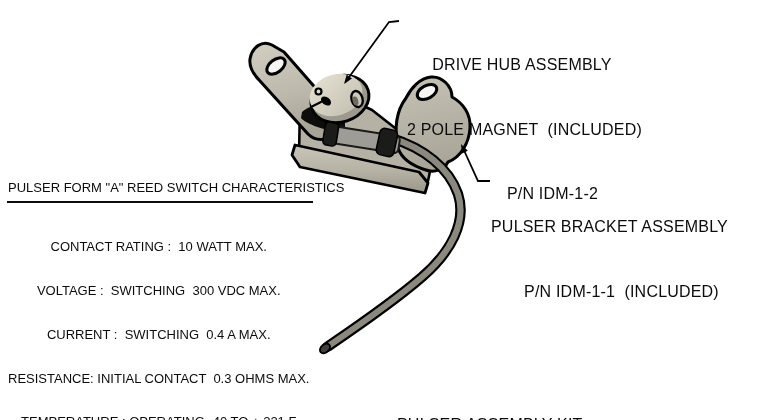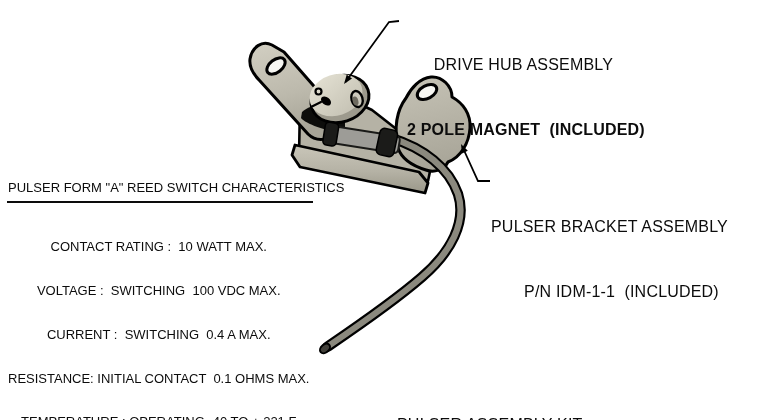--- a/index.html
+++ b/index.html
@@ -15,21 +15,21 @@
     position:absolute;
     font-size:16px;
     line-height:21.5px;
     white-space:pre;
     letter-spacing:0.2px;
     text-align:center;
   }
   .callout .ln{display:block;}
   
   .drive-hub-label{left:402px;top:11px;}
-  .drive-hub-label .l2{margin-left:5px;font-weight:bold;}
+  .drive-hub-label .l2{margin-left:5px;}
   .drive-hub-label .l3{margin-left:61px;}
   .bracket-label{left:491px;top:173px;}
   .bracket-label .l2{margin-left:24px;}
   .kit-label{left:397px;top:371px;}
 
   .char-block{position:absolute;left:8px;top:0;width:360px;}
   .char-title{
     position:absolute;left:0;top:180px;
     font-size:13px;line-height:15px;white-space:pre;
   }
@@ -124,37 +124,38 @@
 
     <g>
       <path d="M 490,181 L 478,181 L 462.5,147" fill="none" stroke="#000" stroke-width="1.8"></path>
       <polygon points="461,144 467.8,150.7 462,153.5" fill="#000"></polygon>
     </g>
   </svg>
 
   <div class="callout drive-hub-label">
     <span class="ln l1">DRIVE HUB ASSEMBLY</span>
     <span class="ln l2">2 POLE MAGNET  (INCLUDED)</span>
+    <span class="ln l3">P/N IDM-1-2</span>
   </div>
 
   <div class="callout bracket-label">
     <span class="ln l1">PULSER BRACKET ASSEMBLY</span>
     <span class="ln l2">P/N IDM-1-1  (INCLUDED)</span>
   </div>
 
   <div class="callout kit-label">
     <span class="ln l1">PULSER ASSEMBLY KIT</span>
     
   </div>
 
   <div class="char-block">
     <div class="char-title">PULSER FORM "A" REED SWITCH CHARACTERISTICS</div>
     <div class="char-rule"></div>
     <div class="char-rows">
       <span class="row">CONTACT RATING :  10 WATT MAX.</span>
-      <span class="row">VOLTAGE :  SWITCHING  100 VDC MAX.</span>
+      <span class="row">VOLTAGE :  SWITCHING  300 VDC MAX.</span>
       <span class="row">CURRENT :  SWITCHING  0.4 A MAX.</span>
-      <span class="row">RESISTANCE: INITIAL CONTACT  0.1 OHMS MAX.</span>
+      <span class="row">RESISTANCE: INITIAL CONTACT  0.3 OHMS MAX.</span>
       <span class="row">TEMPERATURE : OPERATING -40 TO + 221 F</span>
     </div>
   </div>
 
 </div>
 
 </body></html>

